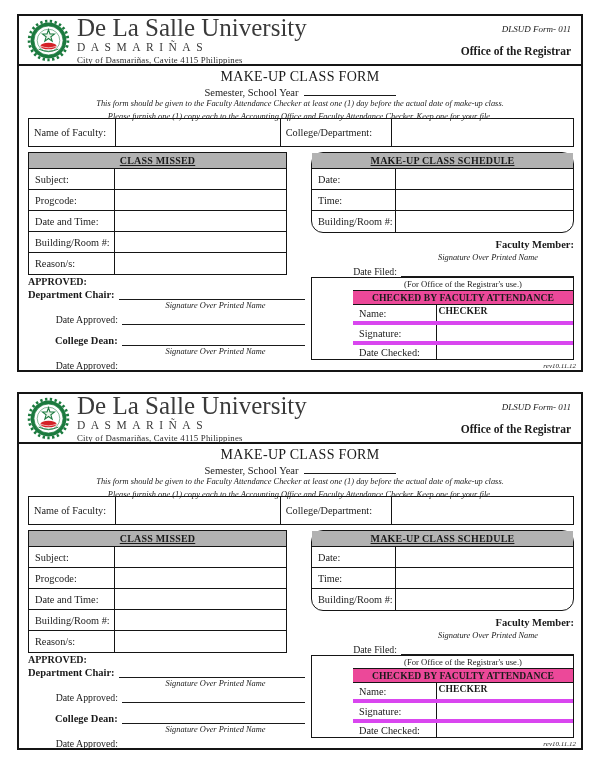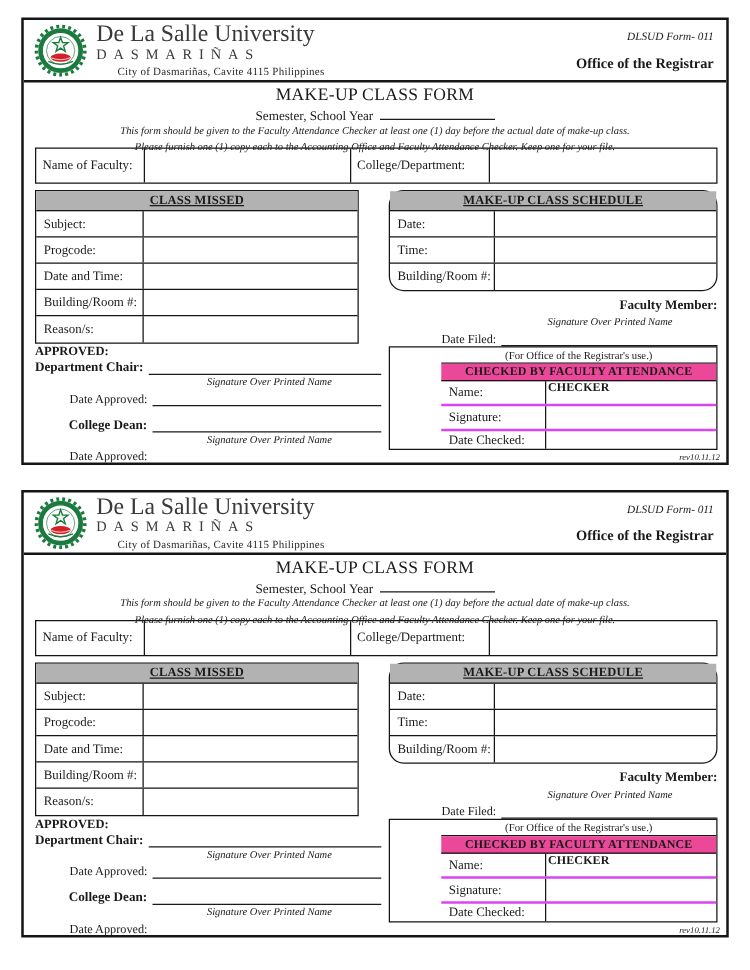--- a/index.html
+++ b/index.html
@@ -8,23 +8,23 @@
 
   #sheets { padding: 14px 0 0 17px; }
   .sheet { width: 566px; height: 358px; border: 2px solid #151515; margin-bottom: 20px;
            position: relative; background: #fff; overflow: hidden; }
 
   
   .hdr { display: flex; align-items: center; height: 50px; border-bottom: 2px solid #151515; padding: 0 10px 0 8px; }
   .logo { flex: 0 0 auto; }
   .logo svg { display: block; }
   .uni { margin-left: 7px; line-height: 1.02; }
-  .uni-name { font-size: 19px; color: #3a3a3a; }
+  .uni-name { font-size: 25px; color: #3a3a3a; }
   .uni-campus { font-size: 11.5px; color: #3a3a3a; letter-spacing: 5.5px; margin-top: 1px; }
-  .uni-addr { font-size: 8.8px; color: #2a2a2a; margin-top: 2px; letter-spacing: 0.2px; margin-left: 17px; }
+  .uni-addr { font-size: 8.8px; color: #2a2a2a; margin-top: 2px; letter-spacing: 0.2px; }
   .hdr-right { margin-left: auto; text-align: right; align-self: stretch; padding-top: 8px; }
   .form-code { font-style: italic; font-size: 9px; }
   .office { font-weight: bold; font-size: 11.5px; margin-top: 11px; }
 
   
   .titleblock { text-align: center; height: 52px; padding-top: 3px; }
   .form-title { font-weight: normal; font-size: 14px; letter-spacing: 0.3px; }
   .sem-line { font-size: 10.5px; margin-top: 1px; }
   .sem-line .uline { display: inline-block; width: 92px; border-bottom: 1px solid #1a1a1a; height: 10px; margin-left: 5px; }
   .instr { font-style: italic; font-size: 8.4px; line-height: 1.5; color: #222; }
@@ -65,21 +65,21 @@
   .datea .dlab { width: 90px; text-align: right; display: inline-block; }
   .datef .dlab { width: 86px; text-align: right; display: inline-block; }
   .dean { margin-top: 8px; padding-left: 27px; }
   .fm { margin-top: 6px; padding-left: 13px; flex-direction: column; }
 
   
   .regbox { border: 1.5px solid #151515; margin-top: 0; padding-left: 41px; }
   .regnote { text-align: center; font-size: 8.6px; height: 13px; line-height: 12px; border-bottom: 1px solid #151515; }
   .reghead { background: #ec4899; font-weight: bold; text-align: center; font-size: 9.6px; height: 14px; line-height: 13px;
              border-bottom: 1.5px solid #151515; letter-spacing: 0.1px; }
-  .regrow { display: flex; border-bottom: 2px solid #d946ef; font-size: 10.3px; }
+  .regrow { display: flex; border-bottom: 4px solid #d946ef; font-size: 10.3px; }
   .regrow:last-child { border-bottom: none; }
   .regrow.h20 { height: 20px; }
   .regrow.h13 { height: 14px; }
 
   .rev { position: absolute; right: 5px; bottom: 0px; font-style: italic; font-size: 7px; color: #222; }
 </style>
 </head>
 <body>
 
 <div id="sheets">

